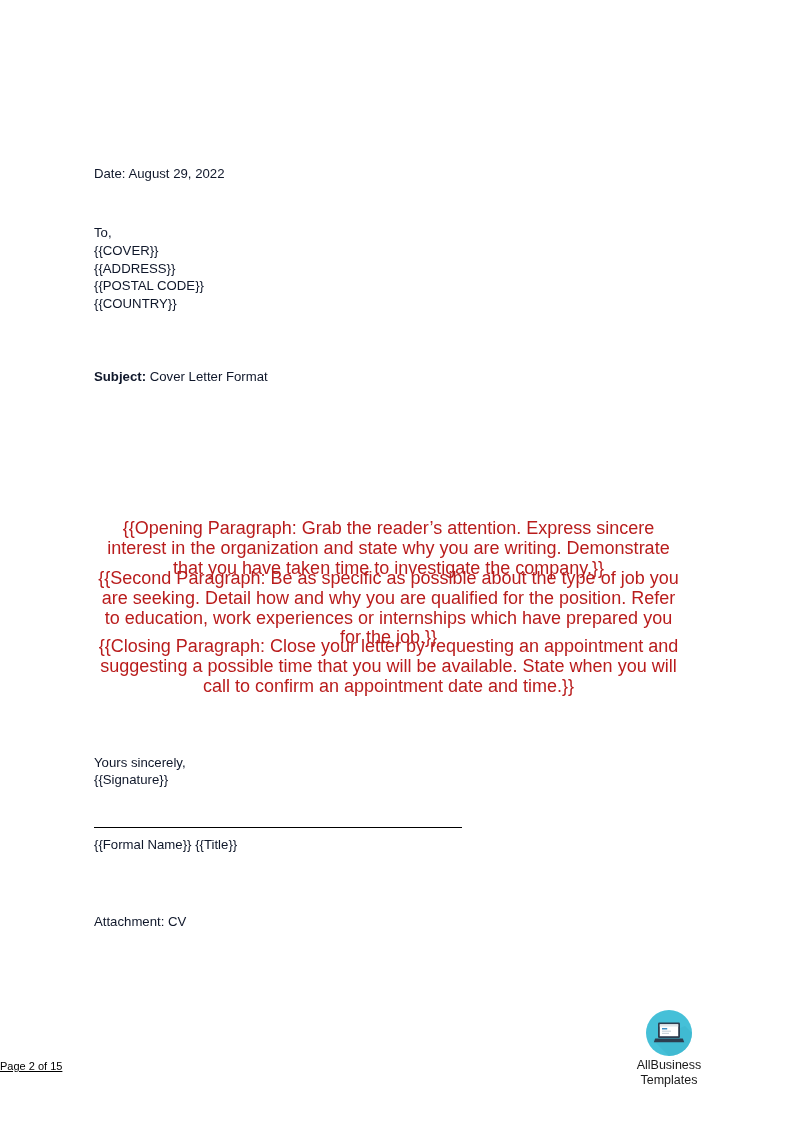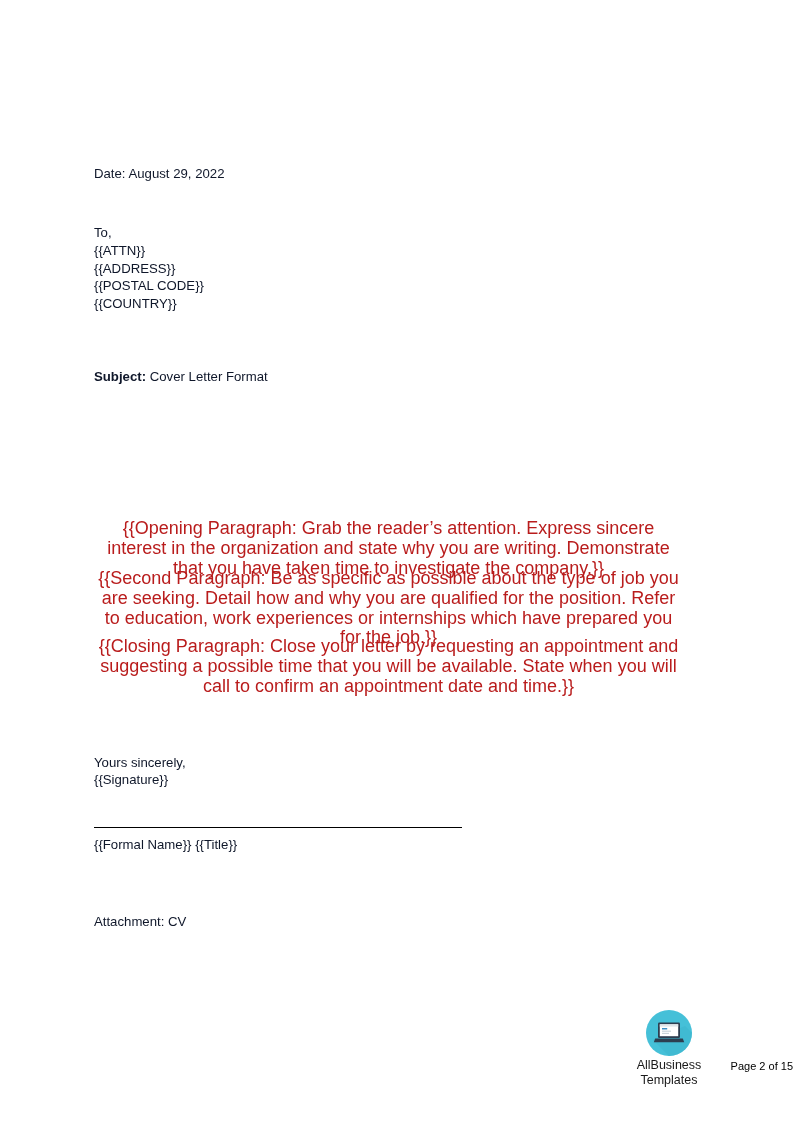--- a/index.html
+++ b/index.html
@@ -77,23 +77,24 @@
   }
   .formal-name { top: 836px; }
   .attachment  { top: 913px; }
 
   
   .page-number {
     position: absolute;
     left: 0;
     right: 0;
     top: 1060px;
-    text-align: right;
+    text-align: left;
     font-size: 11px;
     color: #000;
+    text-decoration: underline;
   }
 
   
   .logo {
     position: absolute;
     left: 613px;
     top: 1010px;
     width: 112px;
     text-align: center;
   }
@@ -115,21 +116,21 @@
 </head>
 <body>
 
 <div class="page">
 
 
   <div class="block date-line">Date: August 29, 2022</div>
 
   <div class="block to-block">
     <div>To,</div>
-    <div>{{ATTN}}</div>
+    <div>{{COVER}}</div>
     <div>{{ADDRESS}}</div>
     <div>{{POSTAL CODE}}</div>
     <div>{{COUNTRY}}</div>
   </div>
 
   <div class="block subject">
     <span class="subject-label">Subject:</span><span>&nbsp;</span><span>Cover  Letter Format</span>
   </div>
 
 

